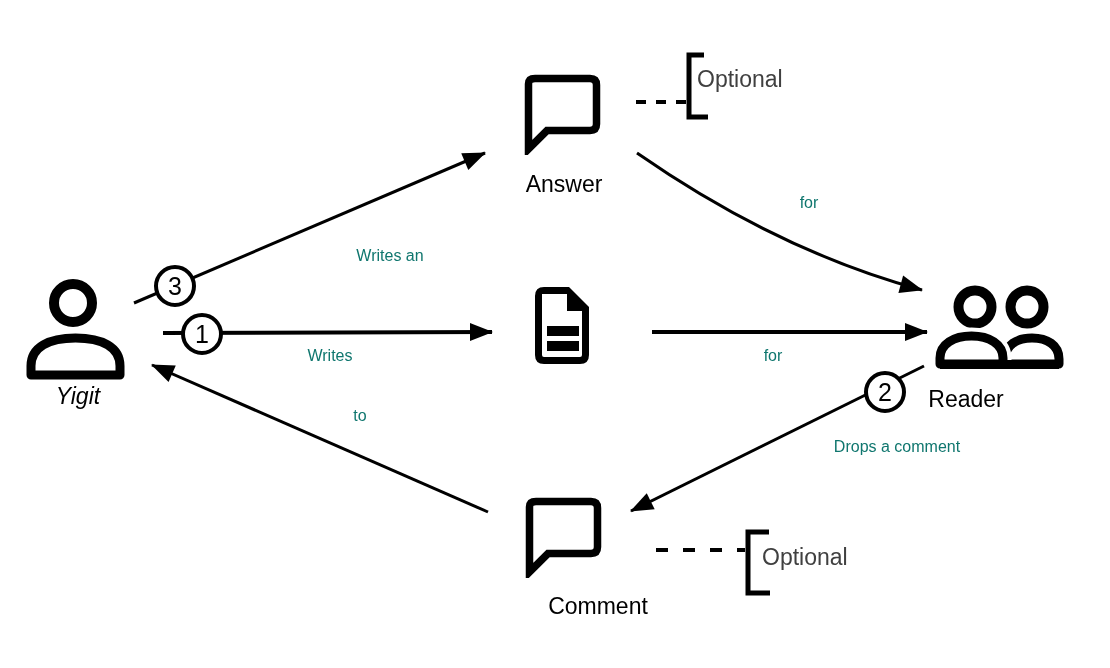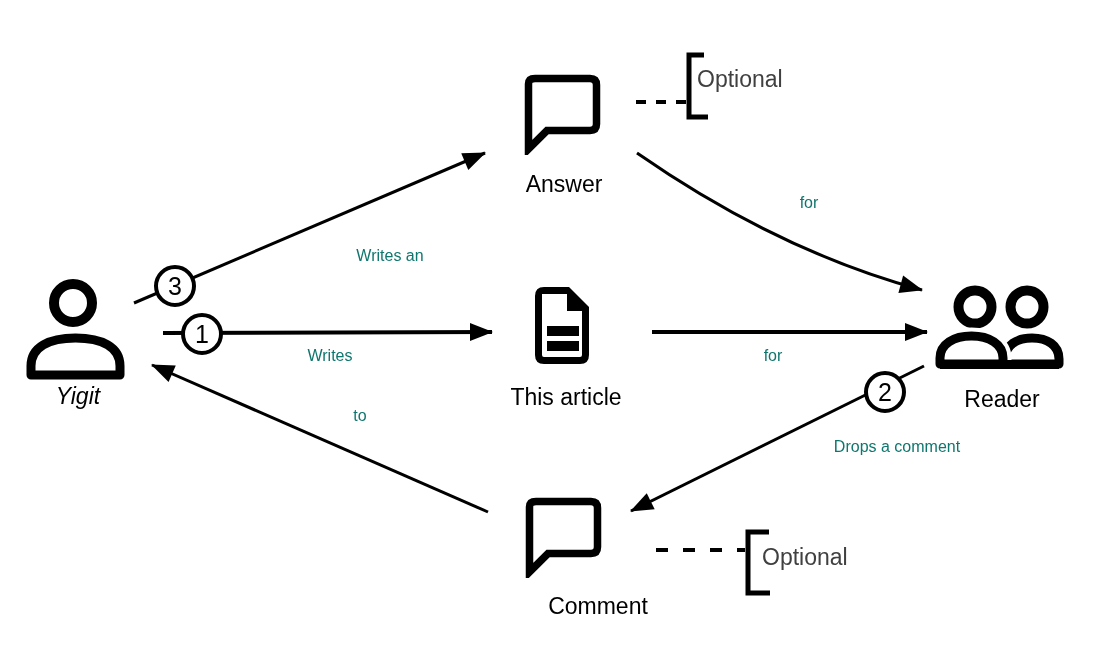--- a/index.html
+++ b/index.html
@@ -103,33 +103,32 @@
   <div class="node-label" style="left:564px; top:184px;">Answer</div>
 
   <div class="node-icon" style="left:531px; top:285px; width:62px; height:82px;">
     <svg width="62" height="82" viewBox="0 0 62 82">
       <path fill-rule="evenodd" fill="#000" d="M38,2 L58,22 V70 Q58,79 49,79 H13 Q4,79 4,70 V11 Q4,2 13,2 Z
                M11,9 H36 V26 H51 V70 Q51,72 49,72 H13 Q11,72 11,70 Z"></path>
       <rect x="16" y="41" width="32" height="10" fill="#000"></rect>
       <rect x="16" y="56" width="32" height="10" fill="#000"></rect>
     </svg>
   </div>
-  <div class="node-label" style="left:566px; top:397px;">This article</div>
 
   <div class="node-icon" style="left:935px; top:283px; width:130px; height:86px;">
     <svg width="130" height="86" viewBox="0 0 130 86">
       <circle cx="40" cy="24" r="16.5" fill="#fff" stroke="#000" stroke-width="10"></circle>
       <circle cx="92" cy="24" r="16.5" fill="#fff" stroke="#000" stroke-width="10"></circle>
       <path d="M70,81 V76 C70,62 82,55 97,55 C112,55 124,62 124,76 V81 Z" fill="#fff" stroke="#000" stroke-width="9" stroke-linejoin="round"></path>
       <path d="M5,81 V75 C5,61 19,53 36.5,53 C54,53 68,61 68,75 V81 Z" fill="#fff" stroke="#fff" stroke-width="17" stroke-linejoin="round"></path>
       <path d="M5,81 V75 C5,61 19,53 36.5,53 C54,53 68,61 68,75 V81 Z" fill="#fff" stroke="#000" stroke-width="9" stroke-linejoin="round"></path>
       <line x1="5" y1="81.5" x2="124" y2="81.5" stroke="#000" stroke-width="9"></line>
     </svg>
   </div>
-  <div class="node-label" style="left:1002px; top:399px;">Reader</div>
+  <div class="node-label" style="left:966px; top:399px;">Reader</div>
 
   <div class="node-icon" style="left:522px; top:494px; width:82px; height:84px;">
     <svg width="82" height="84" viewBox="0 0 82 84">
       <path d="M7.5,78 V13 Q7.5,7.5 14,7.5 H69 Q75.5,7.5 75.5,14 V53 Q75.5,59.5 69,59.5 H26 Z" fill="#fff" stroke="#000" stroke-width="7.5" stroke-linejoin="miter"></path>
     </svg>
   </div>
   <div class="node-label" style="left:566px; top:606px;margin-left:32px;">Comment</div>
 
   <div class="edge-label" style="left:390px; top:256px;">Writes an</div>
   <div class="edge-label" style="left:330px; top:356px;">Writes</div>

